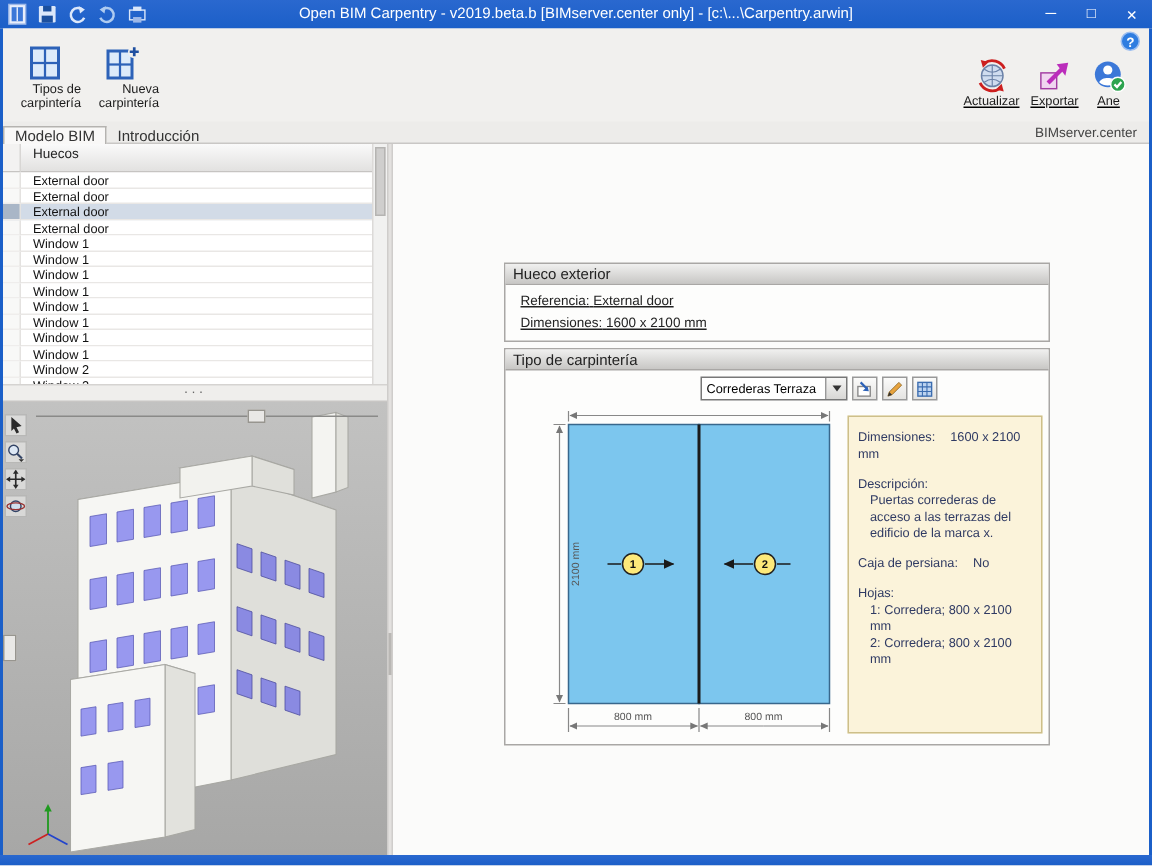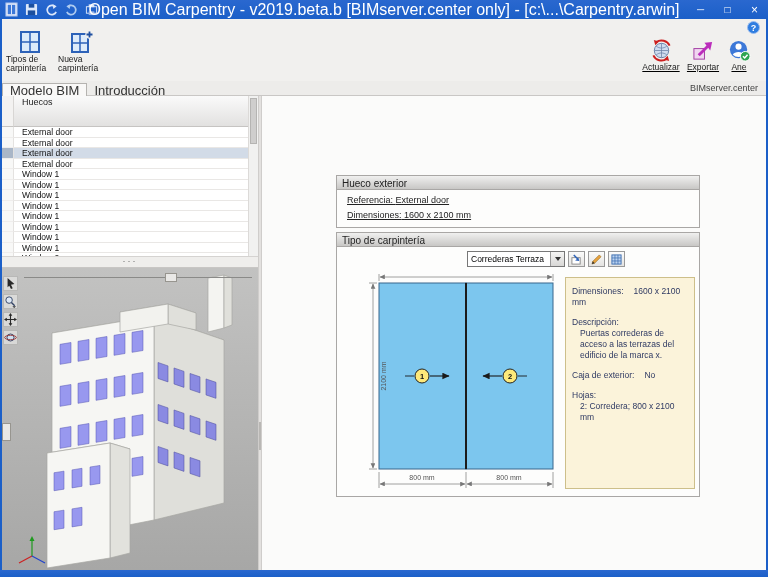--- a/index.html
+++ b/index.html
@@ -3,46 +3,46 @@
 <meta charset="utf-8">
 <style>
   * { margin:0; padding:0; box-sizing:border-box; }
   html,body { width:768px; height:577px; background:#fff; font-family:"Liberation Sans", sans-serif; }
   .window { position:absolute; top:0; left:0; width:768px; height:577px; background:#f1f0ee; overflow:hidden; }
 
   
   .titlebar { position:absolute; top:0; left:0; width:768px; height:19px; background:linear-gradient(#2a68cf,#1b5fc8); display:flex; align-items:center; color:#fff; }
   .qat { display:flex; align-items:center; gap:4px; padding-left:3px; }
   .qat .tb-btn { width:16px; height:15px; display:flex; align-items:center; justify-content:center; }
-  .title-text { position:absolute; left:0; right:0; text-align:center; font-size:16px; color:#fff; pointer-events:none; }
+  .title-text { position:absolute; left:0; right:0; text-align:center; font-size:10px; color:#fff; pointer-events:none; }
   .win-controls { position:absolute; right:0; top:0; height:19px; display:flex; }
   .win-btn { width:27px; height:19px; display:flex; align-items:center; justify-content:center; font-size:10px; color:#fff; }
   .win-btn.close { font-size:12px; }
 
   
   .ribbon { position:absolute; top:19px; left:2px; right:2px; height:62px; background:#f1f0ee; }
   .ribbon-left { position:absolute; left:3px; top:6px; display:flex; gap:2px; }
-  .big-btn { width:50px; padding-top:3px; text-align:left; border:1px solid transparent; border-radius:2px; }
+  .big-btn { width:50px; padding-top:3px; text-align:right; border:1px solid transparent; border-radius:2px; }
   .big-btn .icon { height:26px; display:flex; align-items:center; justify-content:center; }
   .big-btn .lbl { font-size:8.5px; line-height:9px; color:#1a1a1a; }
   .ribbon-right { position:absolute; right:12px; top:19px; display:flex;text-decoration:underline; }
   .small-group-btn { width:42px; text-align:center; }
   .small-group-btn .icon { height:24px; display:flex; align-items:center; justify-content:center; }
   .small-group-btn .lbl { font-size:8.5px; color:#1a1a1a; white-space:nowrap; overflow:hidden; }
   .help-btn { position:absolute; right:6px; top:2px; width:13px; height:13px; border-radius:50%; background:#2f7de0; border:1px solid #9cbef0; color:#fff; font-size:9px; font-weight:bold; display:flex; align-items:center; justify-content:center; }
 
   
   .tabstrip { position:absolute; top:81px; left:2px; right:2px; height:15px; background:#edecea; border-bottom:1px solid #c9c7c5; }
-  .tab { display:inline-block; height:14px; line-height:13px; font-size:13px; color:#333; padding:0 7px; margin-top:1px; }
+  .tab { display:inline-block; height:14px; line-height:13px; font-size:10px; color:#333; padding:0 7px; margin-top:1px; }
   .tab.active { background:#f9f8f7; border:1px solid #b5b3b0; border-bottom:none; }
   .group-right-label { position:absolute; right:8px; top:2px; font-size:9px; color:#444; }
 
   
   .htable { position:absolute; top:96px; left:2px; width:246px; background:#fff; }
-  .thead { display:flex; height:31px; }
+  .thead { display:flex; height:19px; }
   .thead .gut { width:12px; background:#f3f2f1; border-right:1px solid #d8d6d4; border-bottom:1px solid #c6c4c2; }
   .thead .hcell { flex:1; background:linear-gradient(#fafafa,#e2e1e0); border-bottom:1px solid #c6c4c2; font-size:9px; color:#222; padding-left:8px; line-height:12px; }
   .trow { display:flex; height:10.5px; }
   .trow .gutter { width:12px; background:#f8f8f7; border-right:1px solid #e4e2e0; border-bottom:1px solid #efedec; }
   .trow .cell { flex:1; background:#fff; border-bottom:1px solid #e9e7e5; font-size:8.5px; color:#111; padding-left:8px; line-height:10px; white-space:nowrap; overflow:hidden; }
   .trow.selected .cell { background:#d2dbe7; }
   .trow.selected .gutter { background:#a9b6c7; }
   .vscroll { position:absolute; top:96px; left:248px; width:10px; height:160px; background:#f1f1f0; border-left:1px solid #dcdad8; }
   .vscroll .thumb { position:absolute; top:2px; left:1px; width:7px; height:46px; background:#cfcecd; border:1px solid #b5b4b2; }
   .hsplitter { position:absolute; top:256px; left:2px; width:256px; height:12px; background:#efeeec; border-top:1px solid #d5d3d1; border-bottom:1px solid #c8c6c4; text-align:center; font-size:9px; line-height:9px; color:#666; letter-spacing:2px; }
@@ -493,24 +493,25 @@
 
         <div class="info-box">
           <div class="irow">
             <span class="ilbl">Dimensiones:</span><span class="ival">1600 x 2100 mm</span>
           </div>
           <div class="sp"></div>
           <div>Descripción:</div>
           <div class="ind">Puertas correderas de acceso a las terrazas del edificio de la marca x.</div>
           <div class="sp"></div>
           <div class="irow">
-            <span class="ilbl">Caja de exterior:</span><span class="ival">No</span>
+            <span class="ilbl">Caja de persiana:</span><span class="ival">No</span>
           </div>
           <div class="sp"></div>
           <div>Hojas:</div>
+          <div class="ind">1: Corredera; 800 x 2100 mm</div>
           <div class="ind">2: Corredera; 800 x 2100 mm</div>
         </div>
       </div>
     </div>
   </div>
 
   <div class="edge l"></div>
   <div class="edge r"></div>
   <div class="statusbar"></div>
 </div>

